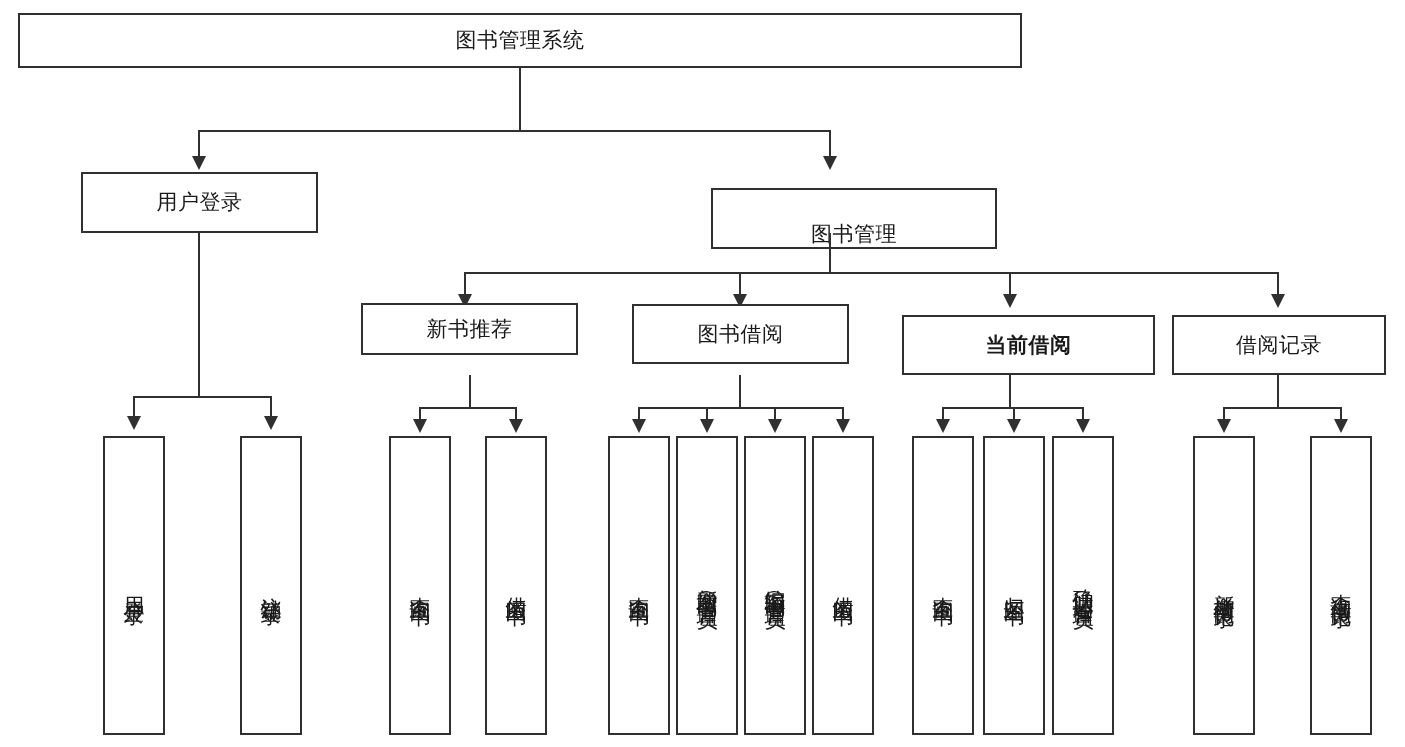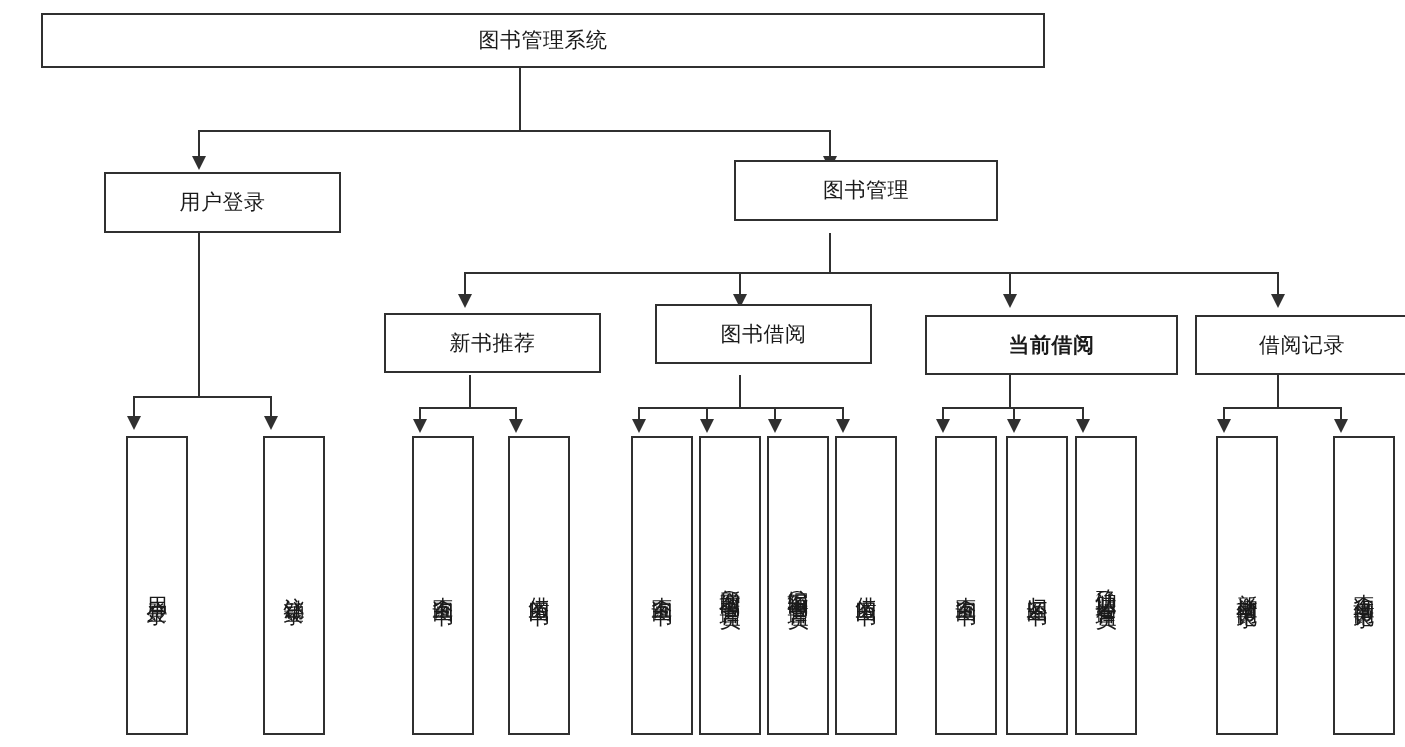--- a/index.html
+++ b/index.html
@@ -19,21 +19,20 @@
   }
   .node {
     position: absolute;
     box-sizing: border-box;
     border: 2px solid #303030;
     background: #ffffff;
     display: flex;
     align-items: center;
     justify-content: center;
     color: #1a1a1a;
-    margin-left: 23px;
   }
   .node .label {
     display: block;
     text-align: center;
     line-height: 1.25;
     white-space: nowrap;
   }
   
   .node.h .label {
     font-size: 21px;
@@ -94,21 +93,21 @@
   <div class="edge vline" style="left:198px; top:130px; width:2px; height:28px;"></div>
   <div class="arrow" style="left:192px; top:156px;"></div>
 
   <div class="edge vline" style="left:829px; top:130px; width:2px; height:28px;"></div>
   <div class="arrow" style="left:823px; top:156px;"></div>
 
   <div class="node h" style="left:81px; top:172px; width:237px; height:61px;">
     <span class="label">用户登录</span>
   </div>
 
-  <div class="node h" style="left:711px; top:160px; width:264px; height:61px;">
+  <div class="node h" style="left:711px; top:188px; width:286px; height:61px;align-items:flex-end;">
     <span class="label">图书管理</span>
   </div>
 
   <div class="edge vline" style="left:198px; top:233px; width:2px; height:164px;"></div>
   <div class="edge hline" style="left:133px; top:396px; width:138px; height:2px;"></div>
   <div class="edge vline" style="left:133px; top:396px; width:2px; height:22px;"></div>
   <div class="arrow" style="left:127px; top:416px;"></div>
   <div class="edge vline" style="left:270px; top:396px; width:2px; height:22px;"></div>
   <div class="arrow" style="left:264px; top:416px;"></div>
 
@@ -116,21 +115,21 @@
   <div class="edge hline" style="left:464px; top:272px; width:815px; height:2px;"></div>
   <div class="edge vline" style="left:464px; top:272px; width:2px; height:24px;"></div>
   <div class="arrow" style="left:458px; top:294px;"></div>
   <div class="edge vline" style="left:739px; top:272px; width:2px; height:24px;"></div>
   <div class="arrow" style="left:733px; top:294px;"></div>
   <div class="edge vline" style="left:1009px; top:272px; width:2px; height:24px;"></div>
   <div class="arrow" style="left:1003px; top:294px;"></div>
   <div class="edge vline" style="left:1277px; top:272px; width:2px; height:24px;"></div>
   <div class="arrow" style="left:1271px; top:294px;"></div>
 
-  <div class="node h" style="left:361px; top:313px; width:217px; height:60px;">
+  <div class="node h" style="left:361px; top:303px; width:217px; height:52px;">
     <span class="label">新书推荐</span>
   </div>
   <div class="node h" style="left:632px; top:304px; width:217px; height:60px;">
     <span class="label">图书借阅</span>
   </div>
   <div class="node h" style="left:902px; top:315px; width:253px; height:60px;font-weight:bold;">
     <span class="label">当前借阅</span>
   </div>
   <div class="node h" style="left:1172px; top:315px; width:214px; height:60px;">
     <span class="label">借阅记录</span>

